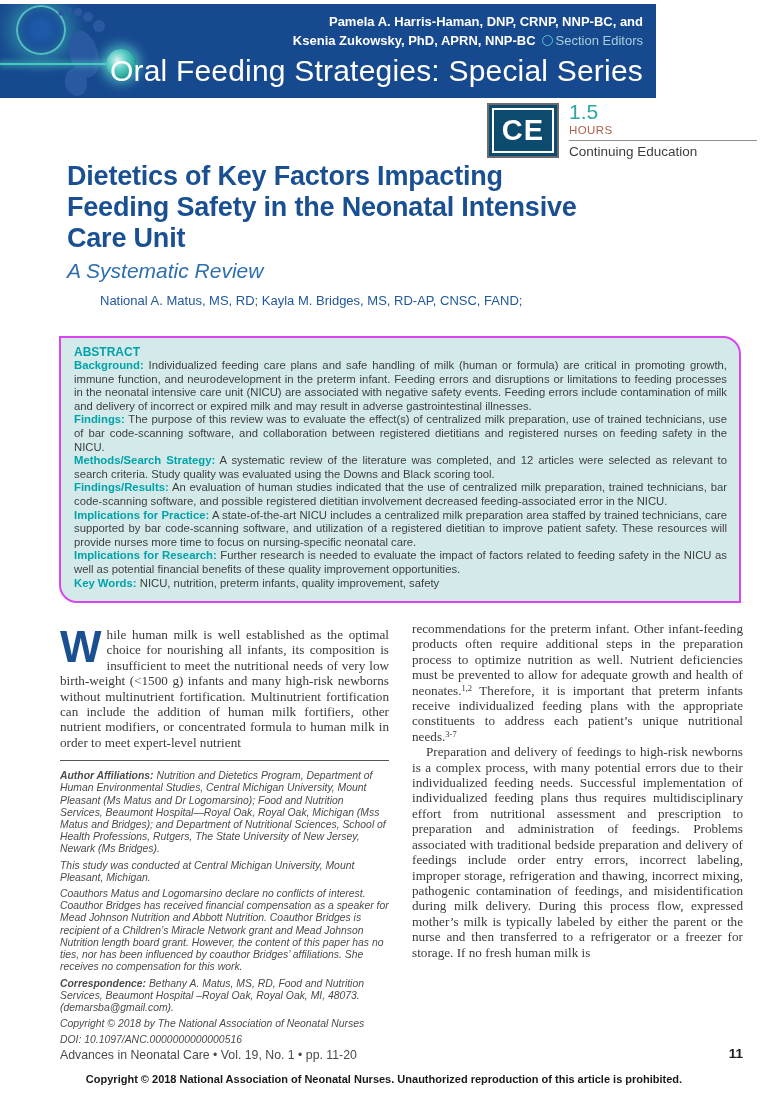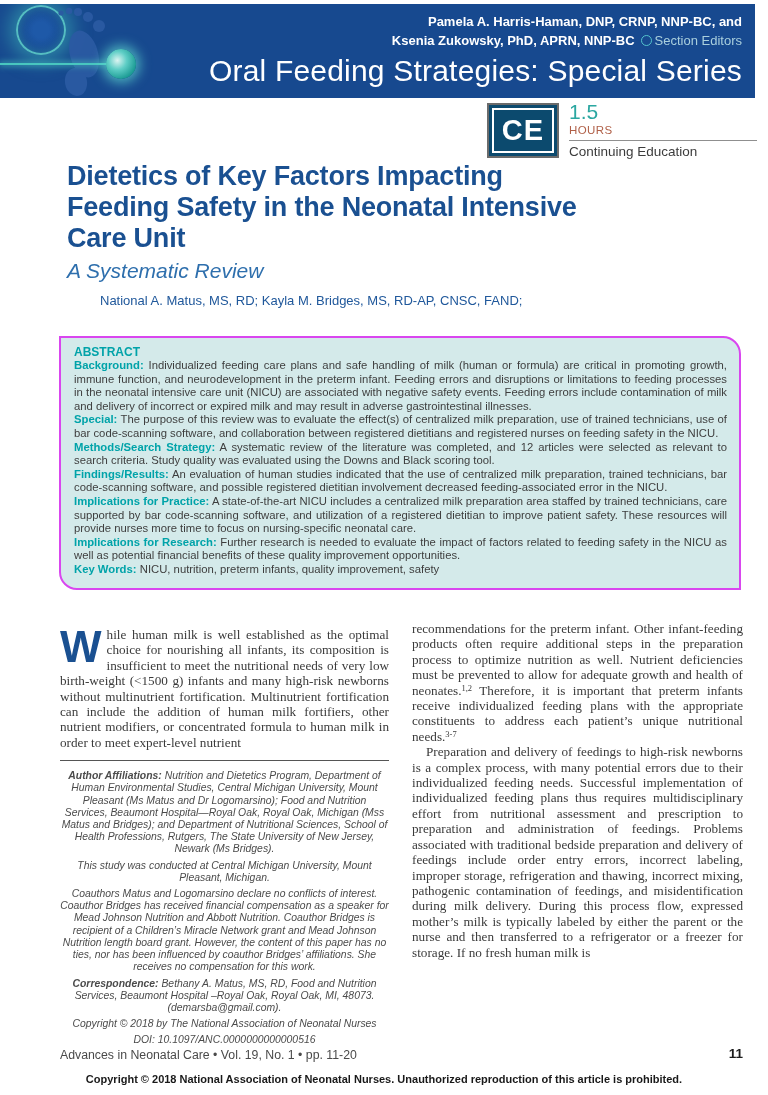--- a/index.html
+++ b/index.html
@@ -1,20 +1,20 @@
 <!DOCTYPE html>
 <html><head>
 <meta charset="utf-8">
 <style>
   html,body{margin:0;padding:0;background:#fff;}
   .page{position:relative;width:768px;height:1095px;background:#ffffff;overflow:hidden;
         font-family:"Liberation Sans", sans-serif;}
 
   
-  .header-band{position:absolute;top:4px;left:0;width:755px;height:94px;background:#17498f;overflow:hidden;}
+  .header-band{position:absolute;top:4px;left:0;width:656px;height:94px;background:#17498f;overflow:hidden;}
   .glow-circle{position:absolute;left:16px;top:1px;width:46px;height:46px;border-radius:50%;
         border:2px solid rgba(96,210,202,.85);
         background:radial-gradient(circle,#1e59a8 25%,rgba(23,73,143,0) 72%);
         box-shadow:0 0 18px 7px rgba(64,190,185,.5), inset 0 0 10px rgba(64,190,185,.45);}
   .footprint{position:absolute;left:50px;top:0px;}
   .accent-line{position:absolute;left:0;top:59px;width:113px;height:2px;background:#48c6bf;
         box-shadow:0 0 6px 1px rgba(72,198,191,.8);}
   .accent-ball{position:absolute;left:106px;top:45px;width:30px;height:30px;border-radius:50%;
         background:radial-gradient(circle at 38% 38%, #dcf4f1 0%, #5fcec6 35%, #1d9c95 72%, #13827c 100%);
         box-shadow:0 0 12px 4px rgba(95,216,207,.7);}
@@ -56,21 +56,21 @@
   .body-serif{font-family:"Liberation Serif", serif;font-size:13.2px;line-height:15.4px;
         text-align:justify;color:#3a3a3a;margin:0;}
   .col-left{position:absolute;left:60px;top:627px;width:329px;}
   .col-right{position:absolute;left:412px;top:621px;width:331px;}
   .dropcap{float:left;font-family:"Liberation Sans", sans-serif;font-weight:bold;font-size:44px;
         line-height:34px;color:#1a5091;padding:3px 5px 0 0;}
   .indent{text-indent:14px;}
   sup{font-size:8.5px;line-height:0;vertical-align:4px;}
   .foot-rule{border:none;border-top:1.5px solid #555;margin:10px 0 9px 0;width:100%;}
   .affil{font-size:10.4px;line-height:12.2px;font-style:italic;color:#4b4b4b;text-align:left;}
-  .affil p{margin:0 0 4px 0;text-align:center;}
+  .affil p{margin:0 0 4px 0;}
   .affil-label{font-weight:bold;}
 
   
   .footer-line{position:absolute;left:60px;top:1048px;font-size:12.3px;color:#4a4a4a;}
   .page-num{position:absolute;right:25px;top:1046px;font-size:13.5px;font-weight:bold;color:#1d1d1d;}
   .copyright{position:absolute;left:0;top:1073px;width:768px;text-align:center;
         font-size:11px;font-weight:bold;color:#191919;}
 </style>
 </head>
 <body>
@@ -118,21 +118,21 @@
     <div class="a-title">Care Unit</div>
     <div class="a-sub">A Systematic Review</div>
     <div class="a-authors">
       <div>National A. Matus, MS, RD; Kayla M. Bridges, MS, RD-AP, CNSC, FAND;</div>
     </div>
   </div>
 
   <div class="abstract">
     <div class="ab-head">ABSTRACT</div>
     <p class="ab-p"><span class="ab-label">Background:</span><span> Individualized feeding care plans and safe handling of milk (human or formula) are critical in promoting growth, immune function, and neurodevelopment in the preterm infant. Feeding errors and disruptions or limitations to feeding processes in the neonatal intensive care unit (NICU) are associated with negative safety events. Feeding errors include contamination of milk and delivery of incorrect or expired milk and may result in adverse gastrointestinal illnesses.</span></p>
-    <p class="ab-p"><span class="ab-label">Special:</span><span> The purpose of this review was to evaluate the effect(s) of centralized milk preparation, use of trained technicians, use of bar code-scanning software, and collaboration between registered dietitians and registered nurses on feeding safety in the NICU.</span></p>
+    <p class="ab-p"><span class="ab-label">Findings:</span><span> The purpose of this review was to evaluate the effect(s) of centralized milk preparation, use of trained technicians, use of bar code-scanning software, and collaboration between registered dietitians and registered nurses on feeding safety in the NICU.</span></p>
     <p class="ab-p"><span class="ab-label">Methods/Search Strategy:</span><span> A systematic review of the literature was completed, and 12 articles were selected as relevant to search criteria. Study quality was evaluated using the Downs and Black scoring tool.</span></p>
     <p class="ab-p"><span class="ab-label">Findings/Results:</span><span> An evaluation of human studies indicated that the use of centralized milk preparation, trained technicians, bar code-scanning software, and possible registered dietitian involvement decreased feeding-associated error in the NICU.</span></p>
     <p class="ab-p"><span class="ab-label">Implications for Practice:</span><span> A state-of-the-art NICU includes a centralized milk preparation area staffed by trained technicians, care supported by bar code-scanning software, and utilization of a registered dietitian to improve patient safety. These resources will provide nurses more time to focus on nursing-specific neonatal care.</span></p>
     <p class="ab-p"><span class="ab-label">Implications for Research:</span><span> Further research is needed to evaluate the impact of factors related to feeding safety in the NICU as well as potential financial benefits of these quality improvement opportunities.</span></p>
     <p class="ab-p"><span class="ab-label">Key Words:</span><span> NICU, nutrition, preterm infants, quality improvement, safety</span></p>
   </div>
 
   <div class="col-left">
     <p class="body-serif"><span class="dropcap">W</span><span>hile human milk is well established as the optimal choice for nourishing all infants, its composition is insufficient to meet the nutritional needs of very low birth-weight (&lt;1500 g) infants and many high-risk newborns without multinutrient fortification. Multinutrient fortification can include the addition of human milk fortifiers, other nutrient modifiers, or concentrated formula to human milk in order to meet expert-level nutrient</span></p>
     <hr class="foot-rule">

